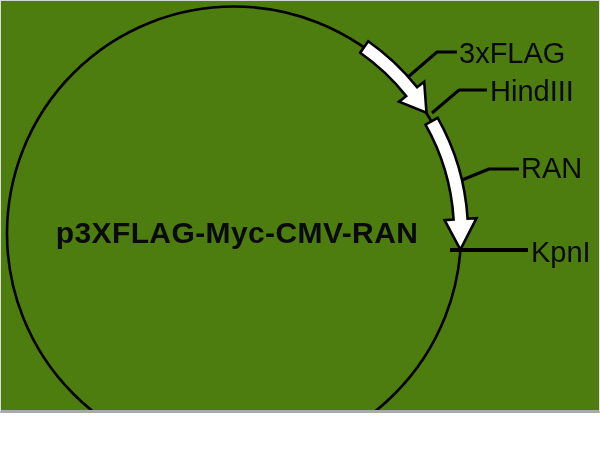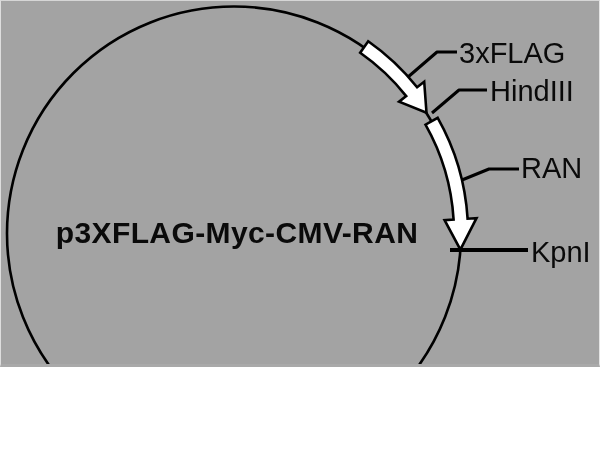--- a/index.html
+++ b/index.html
@@ -4,23 +4,23 @@
 <style>
   html, body {
     margin: 0;
     padding: 0;
     background: #ffffff;
     font-family: "Liberation Sans", sans-serif;
   }
   .frame {
     position: relative;
     width: 600px;
-    height: 367px;
+    height: 413px;
     box-sizing: border-box;
-    background: #a3a3a3;
+    background: #4d7c0f;
     border-top: 1px solid #d6d6d6;
     border-left: 1px solid #dedede;
     border-right: 1px solid #e4e4e4;
     border-bottom: 3px solid #a9a9a9;
     overflow: hidden;
   }
   svg { display: block; }
   .ink-stroke {
     fill: none;
     stroke: #000000;

